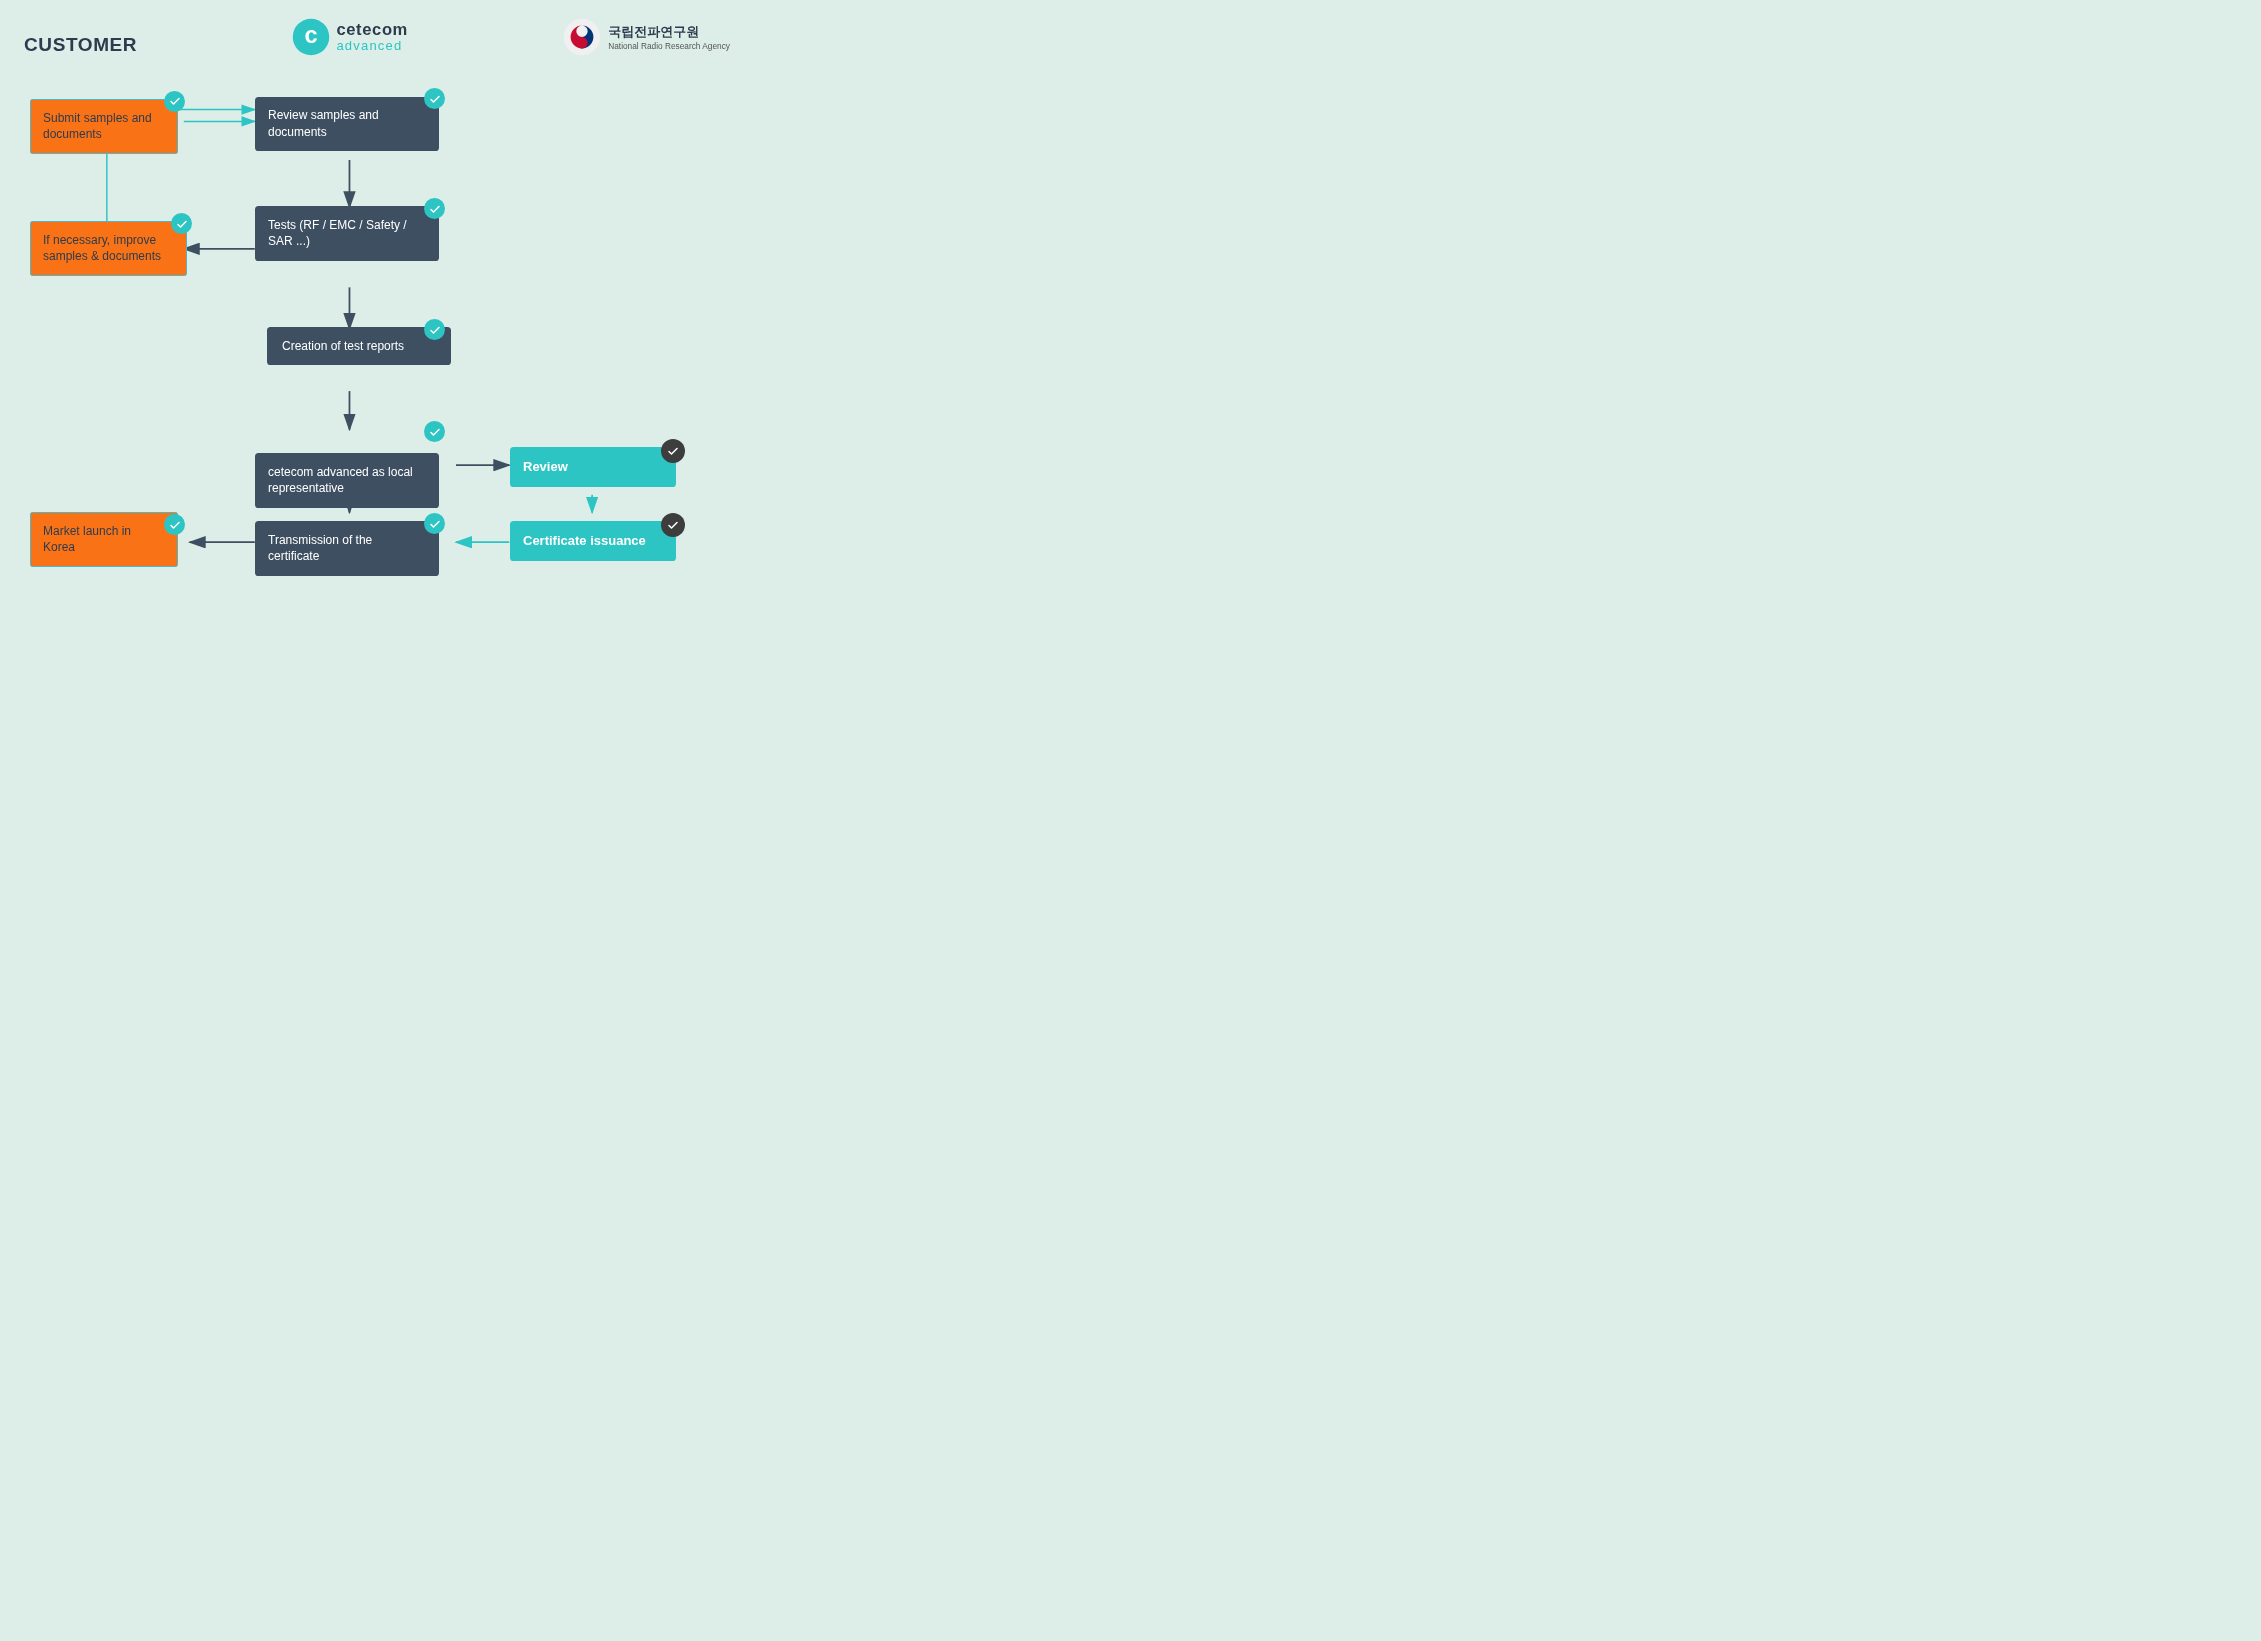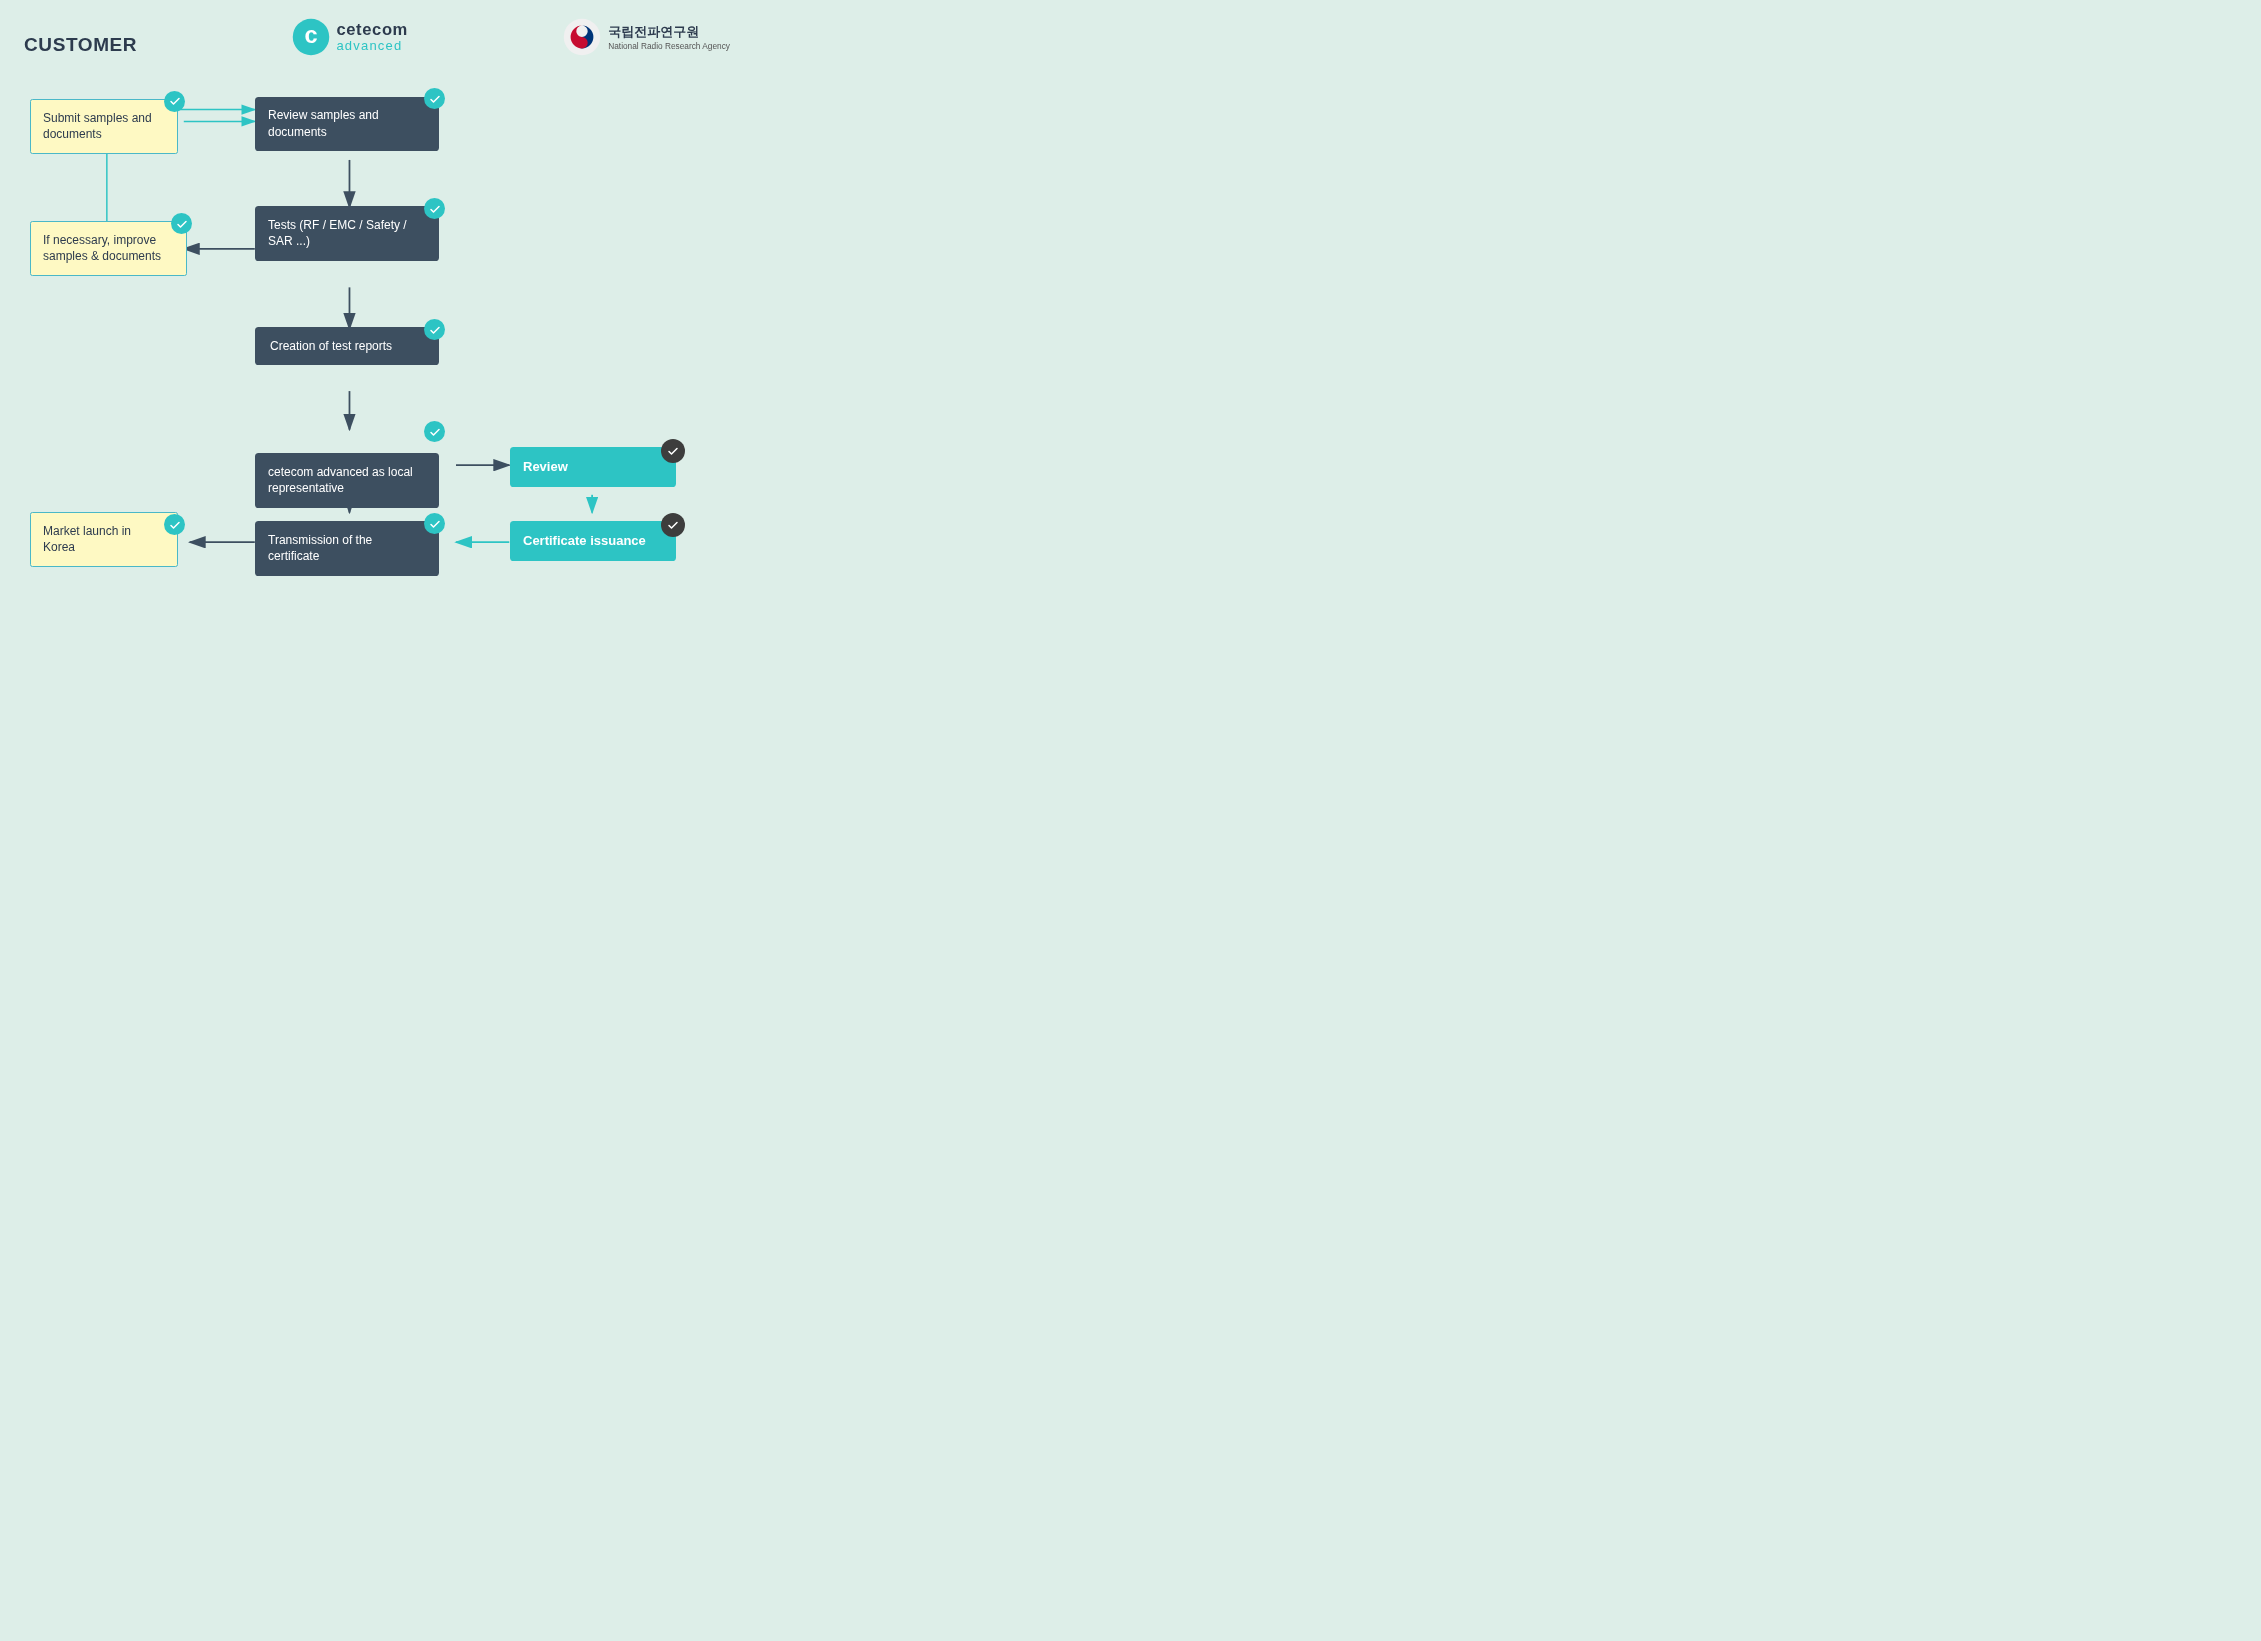--- a/index.html
+++ b/index.html
@@ -88,21 +88,21 @@
 
     
     .flow-container {
       position: relative;
       width: 100%;
       min-height: 486px;
     }
 
     
     .box-customer {
-      background: #fef9c3;
+      background: #f97316;
       border: 1.2px solid #4ab8c8;
       border-radius: 2.4px;
       padding: 9.5px 12px;
       font-size: 12px;
       color: #2d3b4e;
       line-height: 1.4;
       position: absolute;
     }
 
     .box-cetecom {
@@ -273,21 +273,21 @@
     <span>Tests (RF / EMC /
 Safety / SAR ...)</span>
   </div>
 
   <div class="check-badge" style="left:400px; top:124px;">
     <svg viewBox="0 0 24 24" fill="none">
         <polyline points="4,13 9,18 20,7" stroke="white" stroke-width="3" stroke-linecap="round" stroke-linejoin="round"></polyline>
       </svg>
   </div>
 
-  <div class="box-cetecom" style="left:231px; top:253px; width:184px;padding-left:15px;">
+  <div class="box-cetecom" style="left:243px; top:253px; width:184px;padding-left:15px;">
     <span>Creation of
 test reports</span>
   </div>
 
   <div class="check-badge" style="left:400px; top:245px;">
     <svg viewBox="0 0 24 24" fill="none">
         <polyline points="4,13 9,18 20,7" stroke="white" stroke-width="3" stroke-linecap="round" stroke-linejoin="round"></polyline>
       </svg>
   </div>
 

